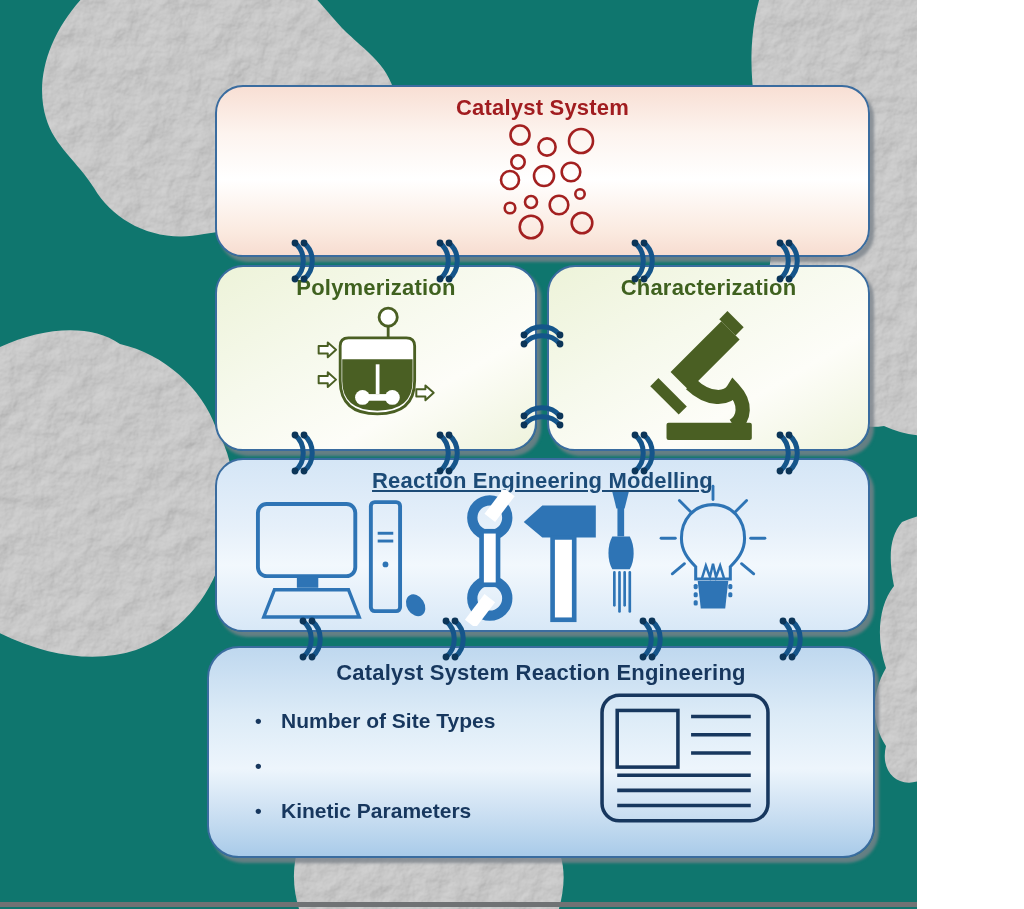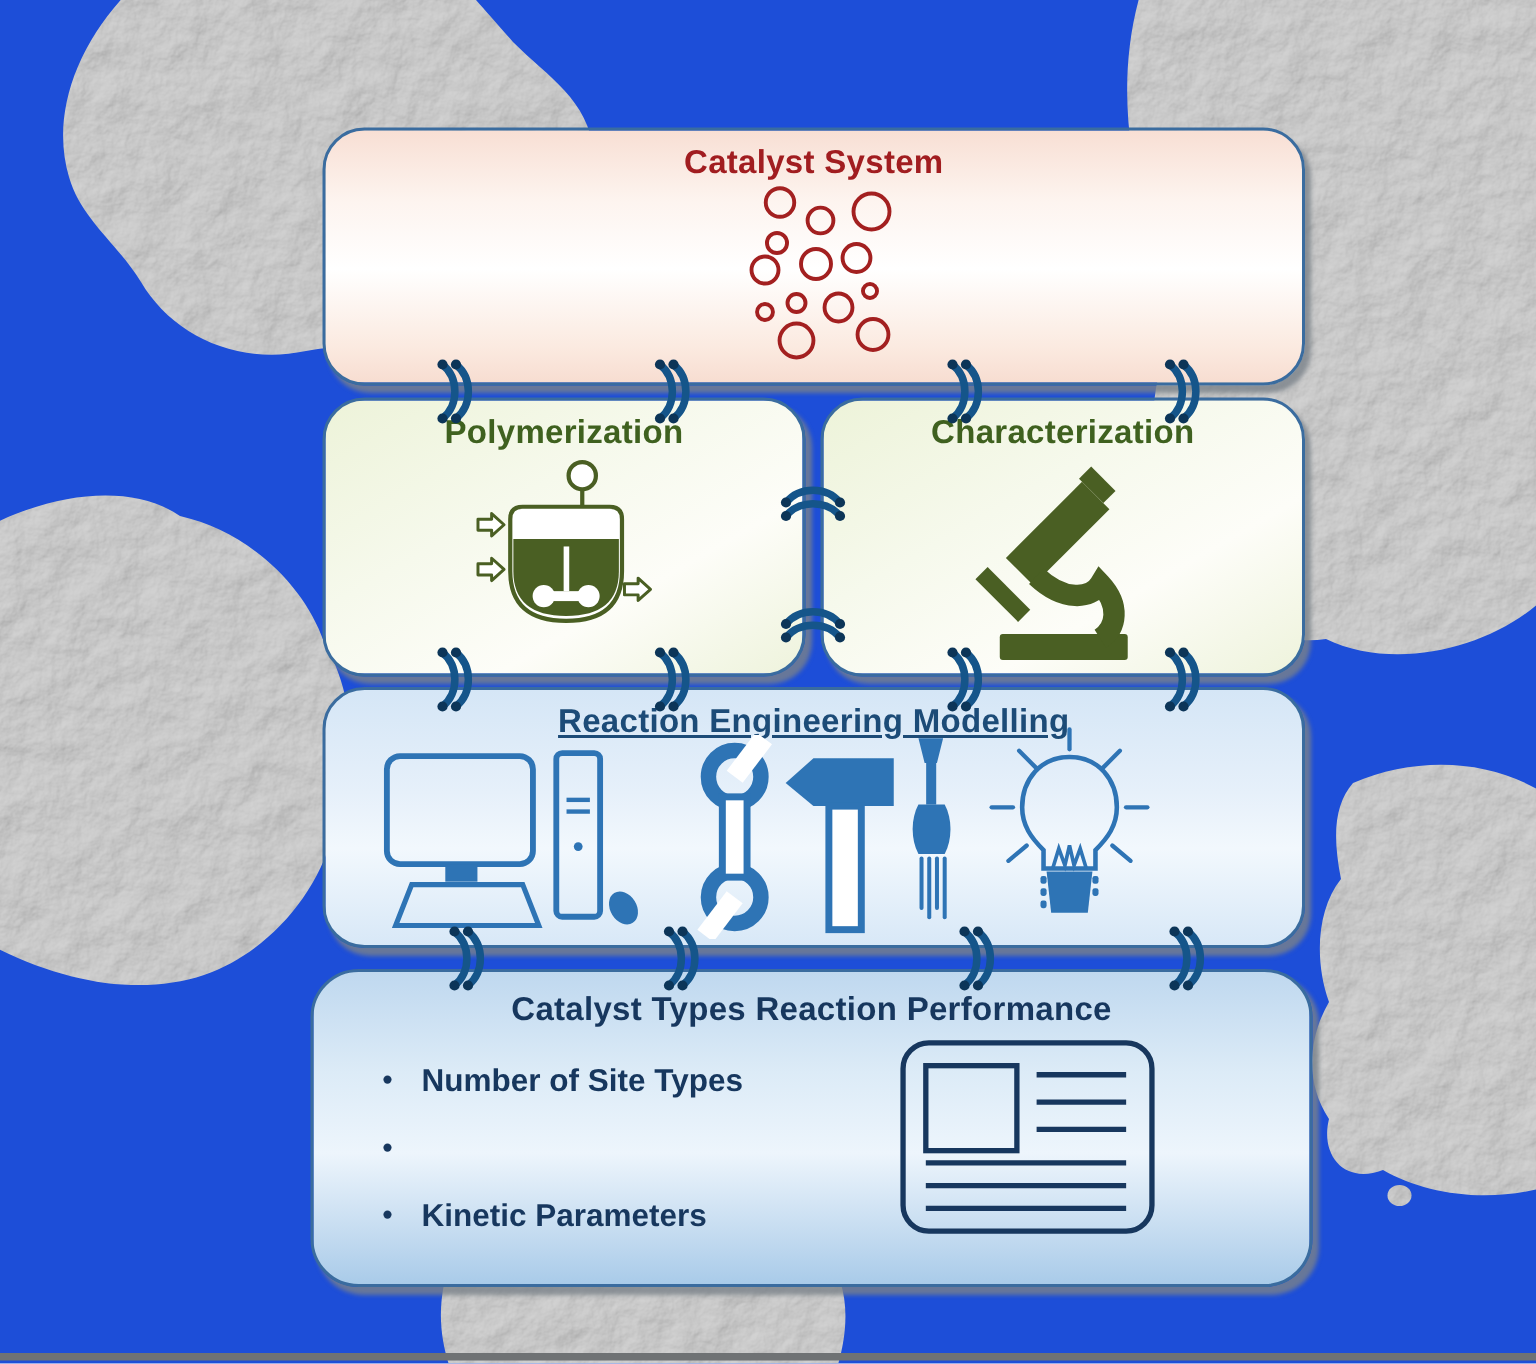--- a/index.html
+++ b/index.html
@@ -1,16 +1,16 @@
 <!DOCTYPE html>
 <html><head>
 <meta charset="utf-8">
 <style>
   html,body{margin:0;padding:0;background:#ffffff;}
-  .stage{position:relative;width:1024px;height:909px;overflow:hidden;background:#1d4ed8;
+  .stage{position:relative;width:917px;height:909px;overflow:hidden;background:#0f766e;
          font-family:"Liberation Sans",sans-serif;}
   .bg{position:absolute;left:0;top:0;z-index:0;}
   .box{position:absolute;box-sizing:border-box;z-index:2;border:2.5px solid #3A6C9F;
        border-radius:28px;box-shadow:4px 5px 3px rgba(122,130,138,0.8);}
   #box1{left:215px;top:85px;width:655px;height:172px;
         background:linear-gradient(180deg,#f8dfd4 0%,#fdf4ef 28%,#ffffff 55%,#fbeae0 86%,#f7ddd1 100%);}
   #box2a{left:215px;top:265px;width:322px;height:186px;
         background:linear-gradient(150deg,#edf3d9 0%,#f6f9ec 38%,#fdfdf8 68%,#eef3dc 100%);}
   #box2b{left:547px;top:265px;width:323px;height:186px;
         background:linear-gradient(150deg,#edf3d9 0%,#f6f9ec 38%,#fdfdf8 68%,#eef3dc 100%);}
@@ -191,21 +191,21 @@
         <rect x="36" y="98" width="4" height="5" rx="1.5"></rect>
         <rect x="36" y="106" width="4" height="5" rx="1.5"></rect>
         <rect x="36" y="114" width="4" height="5" rx="1.5"></rect>
         <rect x="70" y="98" width="4" height="5" rx="1.5"></rect>
         <rect x="70" y="106" width="4" height="5" rx="1.5"></rect>
       </g>
     </svg>
   </div>
 
   <div class="box" id="box4">
-    <div class="title t-deep" style="top:12px;">Catalyst Types Reaction Performance</div>
+    <div class="title t-deep" style="top:12px;">Catalyst System Reaction Engineering</div>
     <div class="bullets">
       <div class="bullet-row">
         <span class="bullet-dot">•</span>
         <span>Number of Site Types</span>
       </div>
       <div class="bullet-row">
         <span class="bullet-dot">•</span>
       </div>
       <div class="bullet-row">
         <span class="bullet-dot">•</span>

